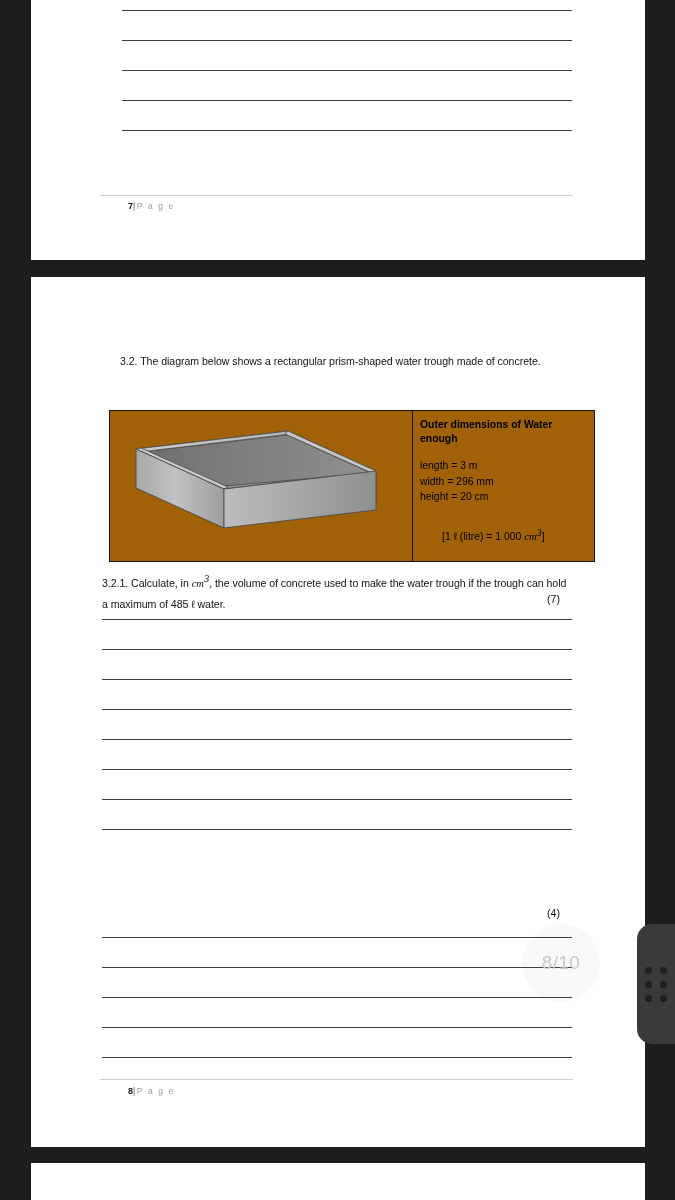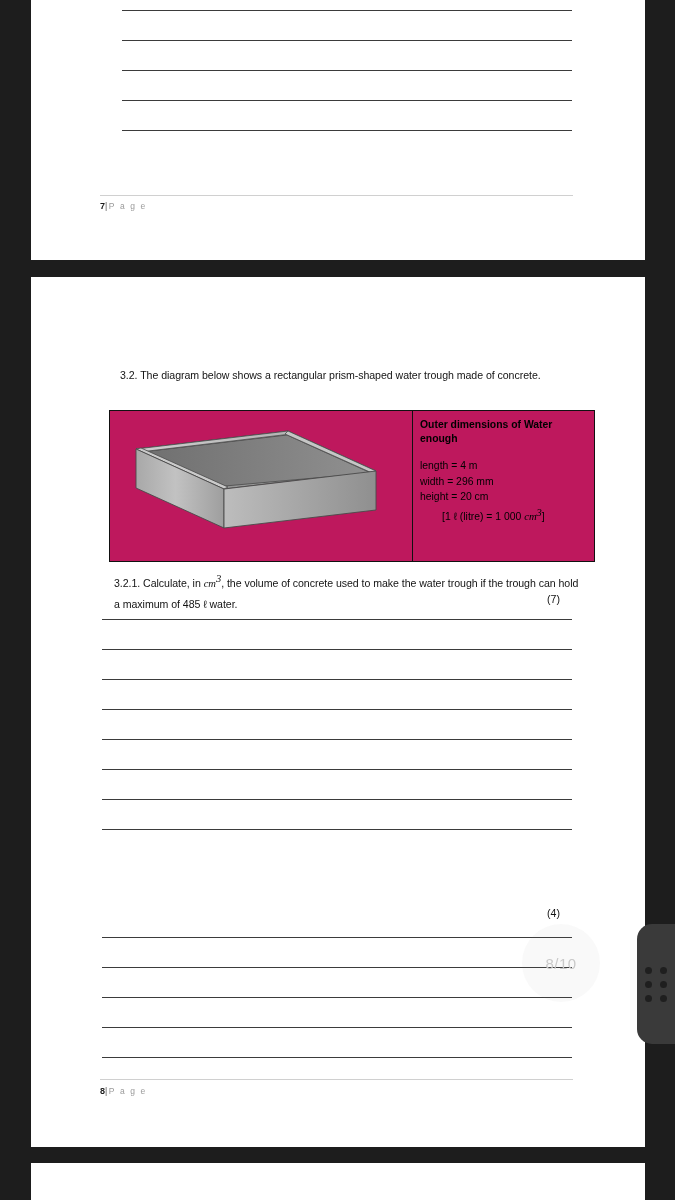--- a/index.html
+++ b/index.html
@@ -32,46 +32,47 @@
     position:absolute;
     height:0;
     border-top:1px solid #d0d0d0;
   }
   .footer-txt {
     position:absolute;
     font-size:8.5px;
     color:#9a9a9a;
     letter-spacing:1.6px;
     white-space:nowrap;
+    margin-left:28px;
   }
   .footer-txt b { color:#1a1a1a; letter-spacing:0; font-size:9px; }
   .footer-txt i { font-style:normal; color:#555; }
 
   
   .qtext {
     position:absolute;
     font-size:10.6px;
     color:#131313;
     line-height:1.42;
     letter-spacing:-0.05px;
   }
-  .qtext.spaced { line-height:1.92;margin-left:12px; }
+  .qtext.spaced { line-height:1.92; }
   .mitalic { font-family:"Liberation Serif", serif; font-style:italic; font-size:10.6px; }
   .marks {
     position:absolute;
     font-size:10.6px;
     color:#131313;
   }
 
   
   .dtable {
     position:absolute;
     border:1.4px solid #111;
     display:flex;
-    background:#be185d;
+    background:#a16207;
   }
   .dcell-left {
     width:306px;
     position:relative;
     border-right:1.4px solid #111;
     overflow:hidden;
   }
   .dcell-right {
     flex:1;
     padding:7px 6px 4px 7px;
@@ -86,34 +87,34 @@
     width:168px;
   }
   .dim-title span { display:block; text-align:left; text-align-last:left; }
   .dim-list {
     margin-top:13px;
     font-size:10.4px;
     color:#000;
     line-height:1.48;
   }
   .dim-list div { white-space:nowrap; }
-  .dim-note { padding-left:22px; }
+  .dim-note { padding-left:22px;margin-top:20px; }
 
   
   .trough { position:absolute; left:18px; top:14px; }
 
   
   .page-indicator {
     position:absolute;
     display:flex; align-items:center; justify-content:center;
     width:78px; height:78px;
     border-radius:50%;
     background:rgba(150,150,150,0.055);
     color:#c9c9c9;
-    font-size:15px;
+    font-size:19px;
     letter-spacing:0.4px;
   }
 
   
   .side-handle {
     position:absolute;
     width:38px; height:120px;
     background:#3a3a3a;
     border-radius:15px 0 0 15px;
     display:flex; align-items:center; justify-content:center;
@@ -139,21 +140,21 @@
     <div class="aline" style="left:91px; top:570px; width:450px;"></div>
 
     <div class="footer-rule" style="left:69px; top:635px; width:473px;"></div>
     <div class="footer-txt" style="left:69px; top:641px;">
       <b>7</b><i>|</i><span>P a g e</span>
     </div>
   </div>
 
   <div class="page" id="page-8">
 
-    <div class="qtext" style="left:89px; top:91px; width:450px;">3.2. The diagram below shows a rectangular prism-shaped water trough made of concrete.</div>
+    <div class="qtext" style="left:89px; top:77px; width:450px;">3.2. The diagram below shows a rectangular prism-shaped water trough made of concrete.</div>
 
     <div class="dtable" style="left:78px; top:133px; width:486px; height:152px;">
 
       <div class="dcell-left">
 
         <svg class="trough" width="270" height="120" viewBox="0 0 270 120">
           <defs>
             <linearGradient id="frontFace" x1="0" y1="0" x2="1" y2="0">
               <linearGradient></linearGradient>
               <stop offset="0%" stop-color="#a8a8a8"></stop>
@@ -193,21 +194,21 @@
           <polygon points="96,64 248,46 248,85 96,103" fill="url(#endFace)" stroke="#4a4a4a" stroke-width="0.9"></polygon>
         </svg>
       </div>
 
       <div class="dcell-right">
         <div class="dim-title">
           <span>Outer dimensions  of  Water</span>
           <span>enough</span>
         </div>
         <div class="dim-list">
-          <div>length = 4 m</div>
+          <div>length = 3 m</div>
           <div> width = 296 mm</div>
           <div>height = 20 cm</div>
           <div class="dim-note"><span>[1 ℓ (litre) = 1 000 </span><span class="mitalic">cm</span><sup class="mitalic">3</sup><span>]</span></div>
         </div>
       </div>
     </div>
 
     <div class="qtext spaced" style="left:71px; top:292px; width:470px;"><span>3.2.1. Calculate, in </span><span class="mitalic">cm</span><sup class="mitalic">3</sup><span>, the volume of concrete used to make the water trough if the trough can hold a maximum of 485 ℓ water.</span></div>
     <div class="marks" style="left:516px; top:316px;">(7)</div>
 

